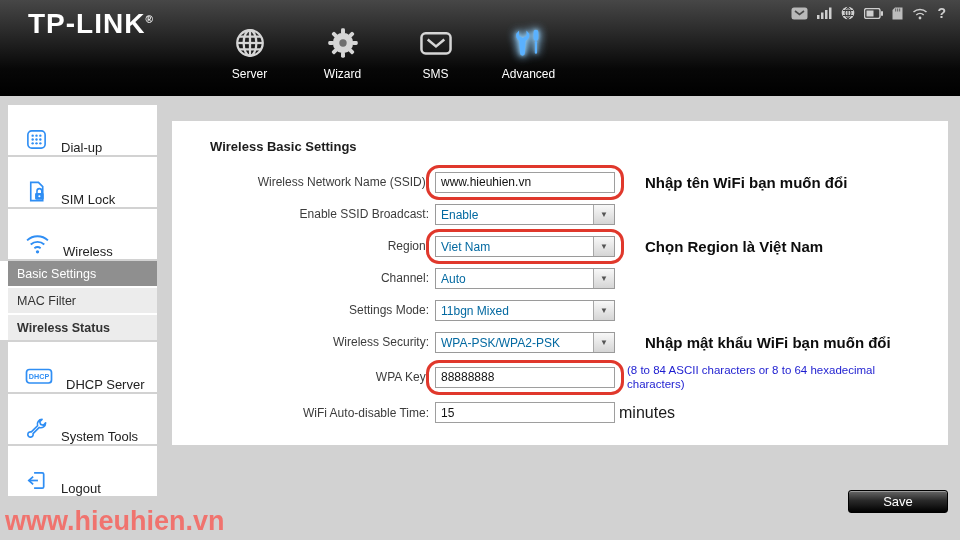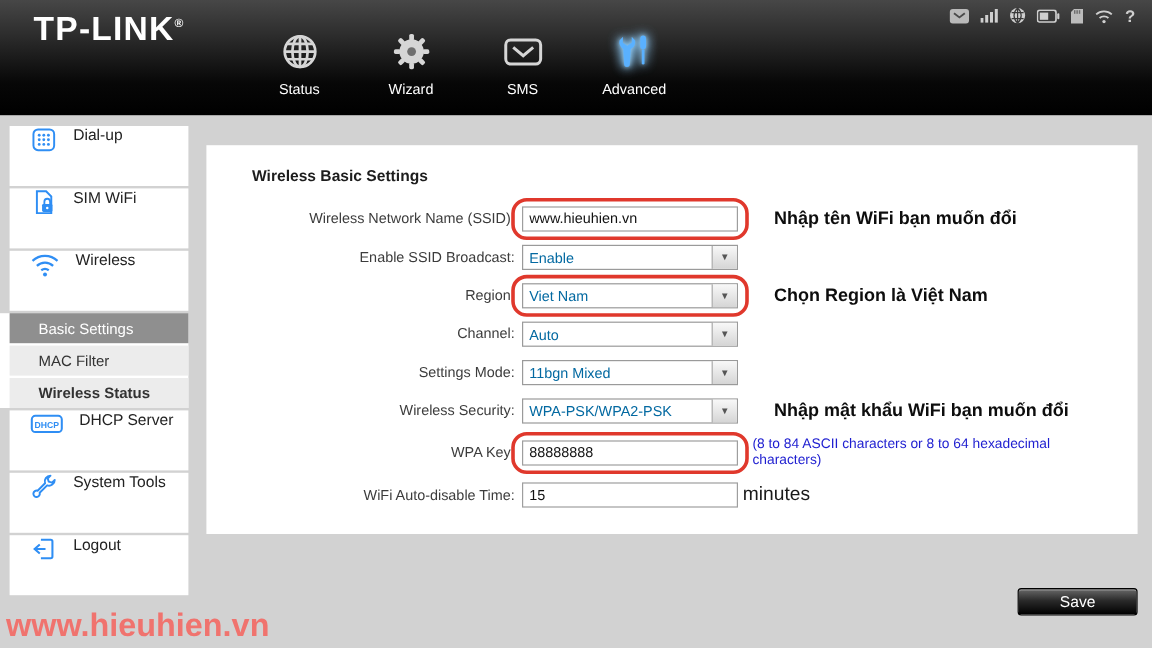--- a/index.html
+++ b/index.html
@@ -20,25 +20,25 @@
   .statusicons { position:absolute; top:5px; right:14px; display:flex; align-items:center; gap:9px; }
   .statusicons .si { display:flex; align-items:center; }
   .qmark { color:#cfcfcf; font-size:14px; font-weight:bold; }
 
   
   .bodyarea { position:relative; width:960px; height:444px; }
 
   
   .sidebar { position:absolute; left:0; top:9px; width:168px; }
   .side-card { margin-left:8px; width:149px; height:50px; background:#fff; margin-bottom:2px;
-    display:flex; align-items:flex-start; padding-left:17px; gap:13px; cursor:pointer; }
+    display:flex; align-items:flex-end; padding-left:17px; gap:13px; cursor:pointer; }
   .side-card .sc-label { font-size:13px; color:#222; }
   .submenu { width:157px; background:#fff; padding-left:8px; margin-bottom:2px; }
   .submenu-row { height:25px; margin-bottom:2px; background:#ececec; display:flex; align-items:center;
-    padding-left:24px; font-size:12.5px; color:#333; cursor:pointer; }
+    padding-left:9px; font-size:12.5px; color:#333; cursor:pointer; }
   .submenu-row.selected { background:#8f8f8f; color:#fff; }
   .submenu-row:last-child { margin-bottom:0;font-weight:bold; }
 
   
   .main-panel { position:absolute; left:172px; top:25px; width:776px; height:324px; background:#fff; }
   .panel-title { padding:18px 0 0 38px; font-size:13px; font-weight:bold; color:#1d1d1d; }
   .form { margin-top:17px; }
   .form-row { display:flex; align-items:center; margin-bottom:10px; min-height:22px; }
   .row-label { width:263px; text-align:right; font-size:12px; color:#3c3c3c; padding-right:6px; }
   .ctrl { position:relative; width:180px; flex:0 0 180px; }
@@ -79,21 +79,21 @@
         <span class="ni-icon">
           <svg width="34" height="34" viewBox="0 0 24 24" fill="none" stroke="#d6d6d6" stroke-width="1.6">
             <circle cx="12" cy="12" r="9"></circle>
               <ellipse cx="12" cy="12" rx="4.5" ry="9"></ellipse>
             <line x1="3" y1="12" x2="21" y2="12"></line>
               <line x1="4.4" y1="7.5" x2="19.6" y2="7.5"></line>
             <line x1="4.4" y1="16.5" x2="19.6" y2="16.5"></line>
               <line x1="12" y1="3" x2="12" y2="21"></line>
           </svg>
         </span>
-        <span class="ni-label">Status</span>
+        <span class="ni-label">Server</span>
       </div>
       <div class="nav-item">
         <span class="ni-icon">
           <svg width="34" height="34" viewBox="0 0 24 24">
             <g fill="#d6d6d6">
               <circle cx="12" cy="12" r="7.2"></circle>
               <g>
                 <rect x="10.6" y="1.6" width="2.8" height="4" rx="1"></rect>
                 <rect x="10.6" y="18.4" width="2.8" height="4" rx="1"></rect>
                 <rect x="1.6" y="10.6" width="4" height="2.8" rx="1"></rect>
@@ -205,21 +205,21 @@
         <span>
           <svg width="23" height="23" viewBox="0 0 24 24">
             <path d="M6 2.5h8l4.5 4.5v14.5H6z" fill="none" stroke="#2f8ef4" stroke-width="1.7"></path>
             <g>
               <rect x="10.5" y="13.5" width="9" height="7" rx="1.2" fill="#2f8ef4"></rect>
               <path d="M12.5 13.5v-2a2.5 2.5 0 0 1 5 0v2" fill="none" stroke="#2f8ef4" stroke-width="1.6"></path>
               <circle cx="15" cy="17" r="1.1" fill="#fff"></circle>
             </g>
           </svg>
         </span>
-        <span class="sc-label">SIM WiFi</span>
+        <span class="sc-label">SIM Lock</span>
       </div>
       <div class="side-card">
         <span>
           <svg width="25" height="23" viewBox="0 0 24 22" fill="none" stroke="#2f8ef4" stroke-width="1.8">
             <path d="M2 8a14.5 14.5 0 0 1 20 0"></path>
             <path d="M5.5 12a9.5 9.5 0 0 1 13 0"></path>
             <path d="M9 15.5a5 5 0 0 1 6 0"></path>
             <circle cx="12" cy="19" r="1.6" fill="#2f8ef4" stroke="none"></circle>
           </svg>
         </span>

